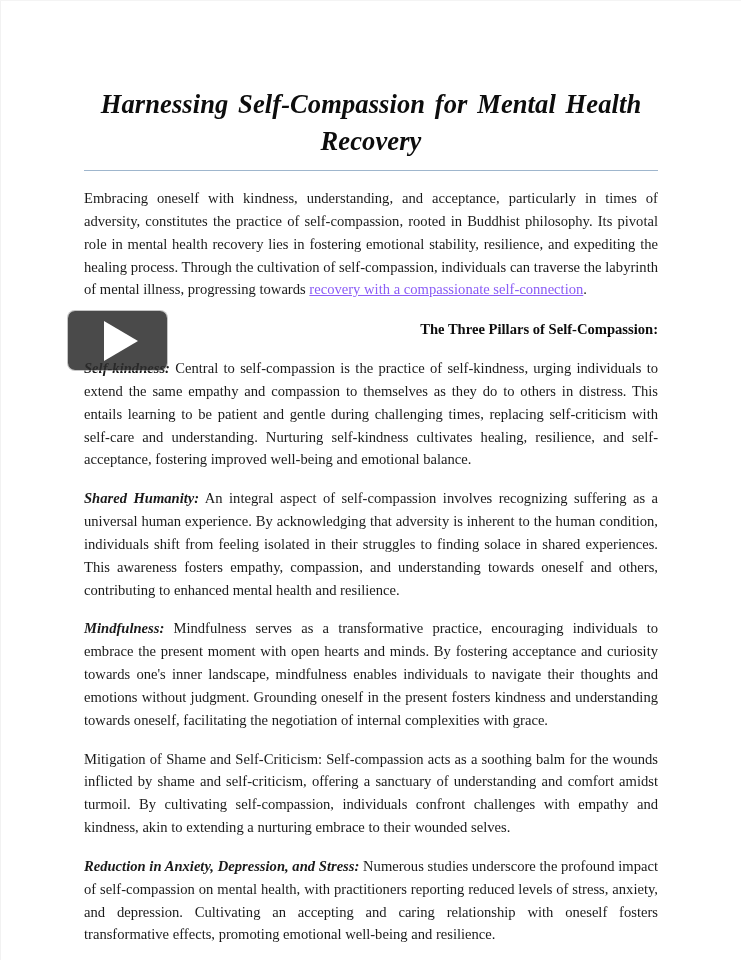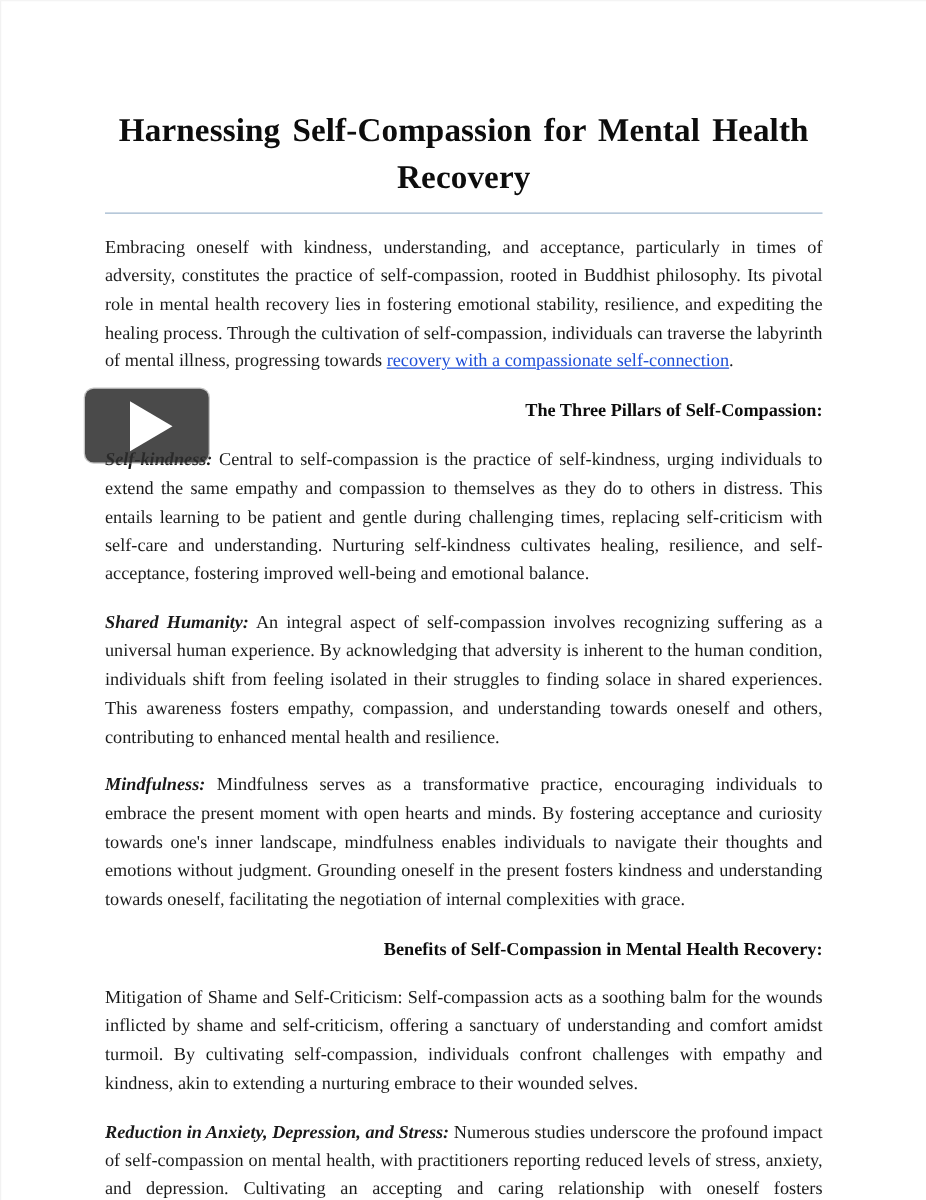--- a/index.html
+++ b/index.html
@@ -51,20 +51,21 @@
     margin: 0;
     padding-top: 86px;
     font-family: "Liberation Serif", "DejaVu Serif", serif;
     font-weight: bold;
     font-size: 26.5px;
     line-height: 1.38;
     text-align: center;
     letter-spacing: 0.1px;
     color: #0d0d0d;
     word-spacing: 3px;
+    font-style: italic;
   }
 
   .title-rule {
     margin-top: 11px;
     margin-bottom: 0;
     height: 0;
     border: 0;
     border-top: 1.6px solid #9fb6cd;
     width: 100%;
   }
@@ -88,21 +89,21 @@
     color: #0d0d0d;
     text-align: right;
   }
 
   .lead-term {
     font-weight: bold;
     font-style: italic;
   }
 
   a.inline-link {
-    color: #1d4ed8;
+    color: #8b5cf6;
     text-decoration: underline;
   }
 
   
   .video-overlay {
     position: absolute;
     left: 68px;
     top: 311px;
     width: 99px;
     height: 59px;
@@ -148,21 +149,20 @@
     </p>
 
     <p class="body-text">
       <span class="lead-term">Shared Humanity:</span><span> An integral aspect of self-compassion involves recognizing suffering as a universal human experience. By acknowledging that adversity is inherent to the human condition, individuals shift from feeling isolated in their struggles to finding solace in shared experiences. This awareness fosters empathy, compassion, and understanding towards oneself and others, contributing to enhanced mental health and resilience.</span>
     </p>
 
     <p class="body-text">
       <span class="lead-term">Mindfulness:</span><span> Mindfulness serves as a transformative practice, encouraging individuals to embrace the present moment with open hearts and minds. By fostering acceptance and curiosity towards one's inner landscape, mindfulness enables individuals to navigate their thoughts and emotions without judgment. Grounding oneself in the present fosters kindness and understanding towards oneself, facilitating the negotiation of internal complexities with grace.</span>
     </p>
 
-    <h2 class="section-head">Benefits of Self-Compassion in Mental Health Recovery:</h2>
 
     <p class="body-text">
       <span>Mitigation of Shame and Self-Criticism: Self-compassion acts as a soothing balm for the wounds inflicted by shame and self-criticism, offering a sanctuary of understanding and comfort amidst turmoil. By cultivating self-compassion, individuals confront challenges with empathy and kindness, akin to extending a nurturing embrace to their wounded selves.</span>
     </p>
 
     <p class="body-text">
       <span class="lead-term">Reduction in Anxiety, Depression, and Stress:</span><span> Numerous studies underscore the profound impact of self-compassion on mental health, with practitioners reporting reduced levels of stress, anxiety, and depression. Cultivating an accepting and caring relationship with oneself fosters transformative effects, promoting emotional well-being and resilience.</span>
     </p>
 
   </div>

